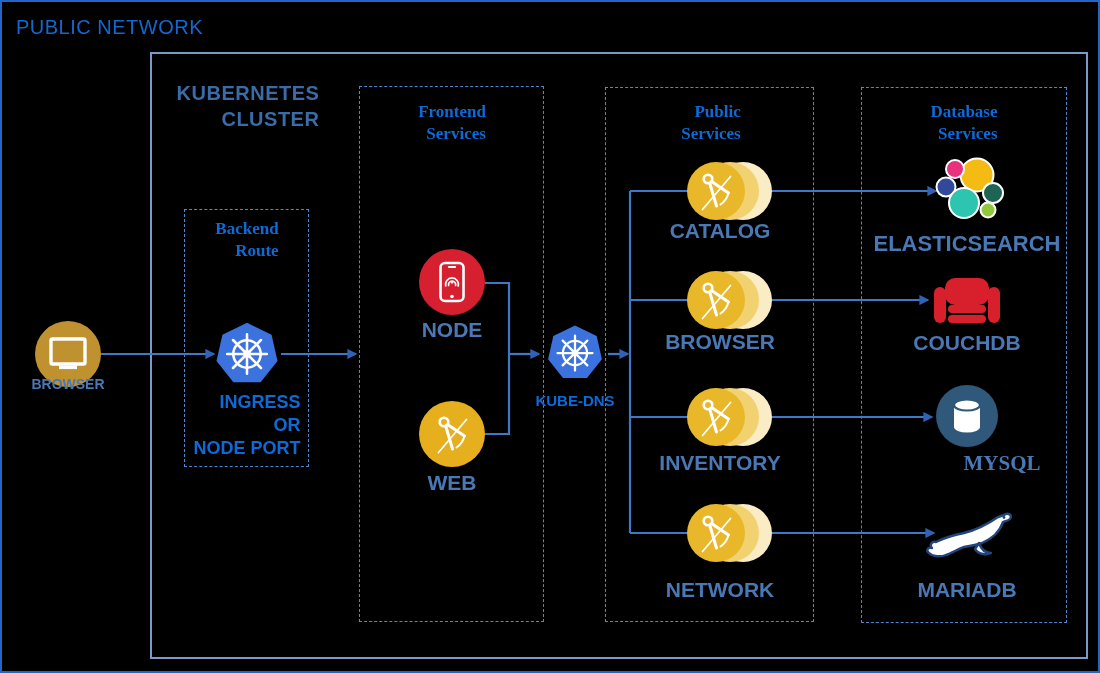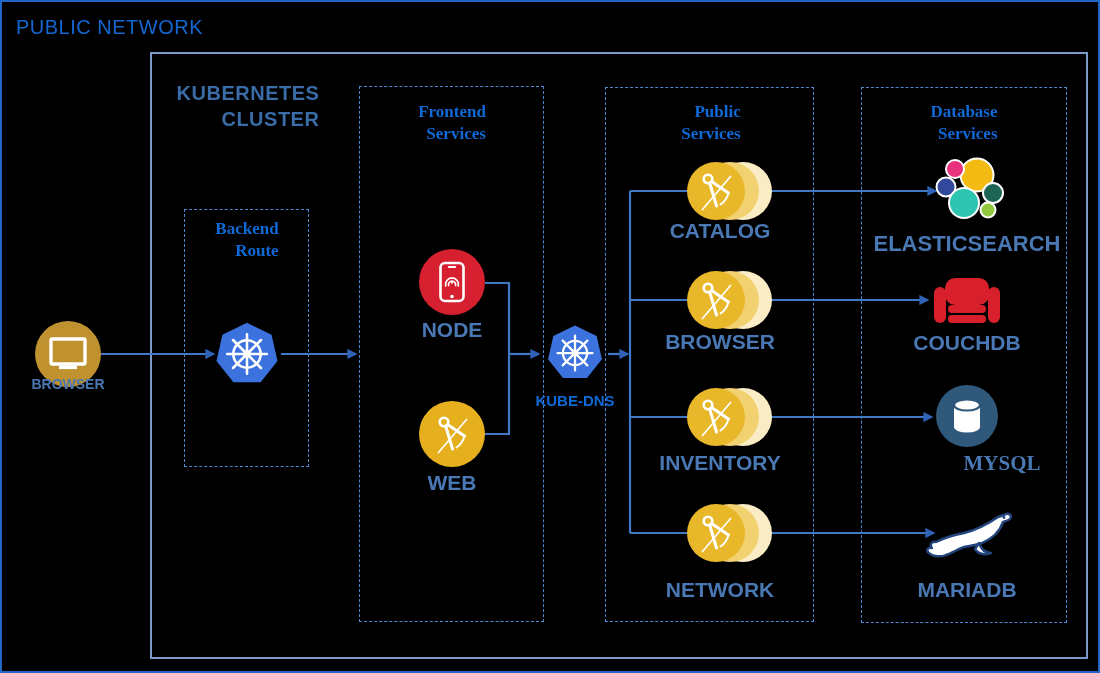--- a/index.html
+++ b/index.html
@@ -225,20 +225,25 @@
     <div>Services</div>
   </div>
 
   <div class="txt ctr sect db-title">
     <div>Database</div>
     <div>Services</div>
   </div>
 
   <div class="txt ctr lbl browser-lbl">BROWSER</div>
 
+  <div class="txt ctr viv ingress-lbl">
+    <div>INGRESS</div>
+    <div>OR</div>
+    <div>NODE PORT</div>
+  </div>
 
   <div class="txt ctr lbl auth-lbl">NODE</div>
   <div class="txt ctr lbl web-lbl">WEB</div>
   <div class="txt ctr viv dns-lbl">KUBE-DNS</div>
 
   <div class="txt ctr lbl catalog-lbl">CATALOG</div>
   <div class="txt ctr lbl customer-lbl">BROWSER</div>
   <div class="txt ctr lbl inventory-lbl">INVENTORY</div>
   <div class="txt ctr lbl orders-lbl">NETWORK</div>
 

